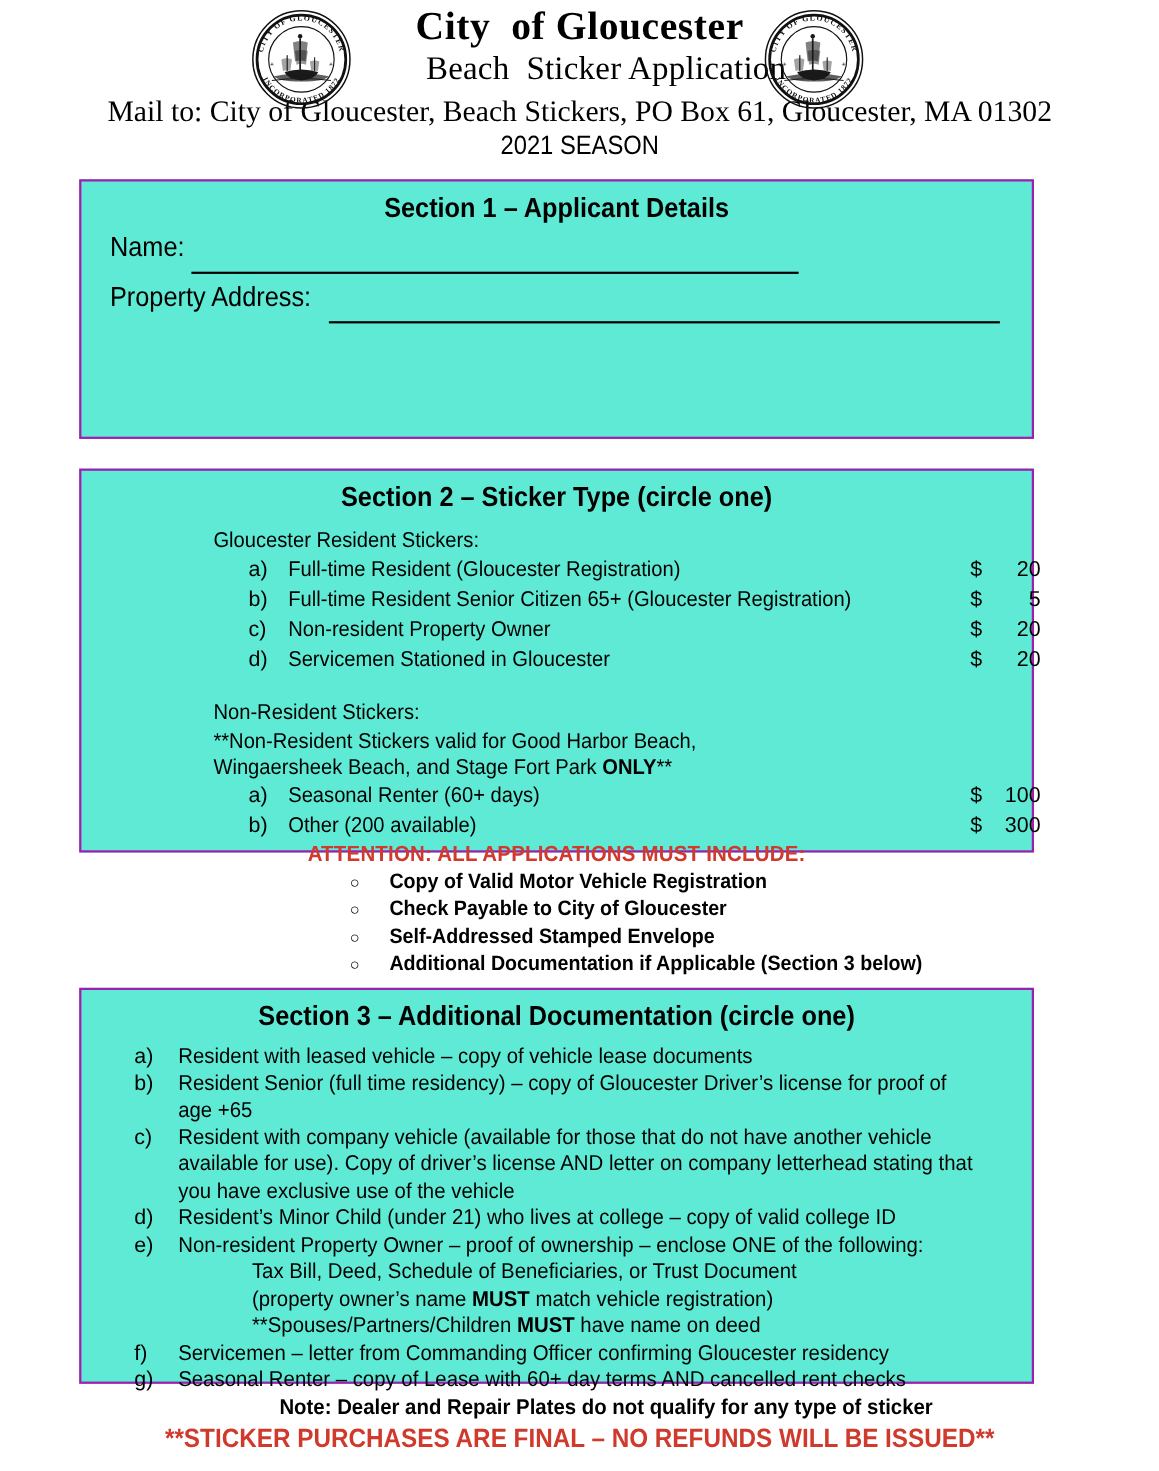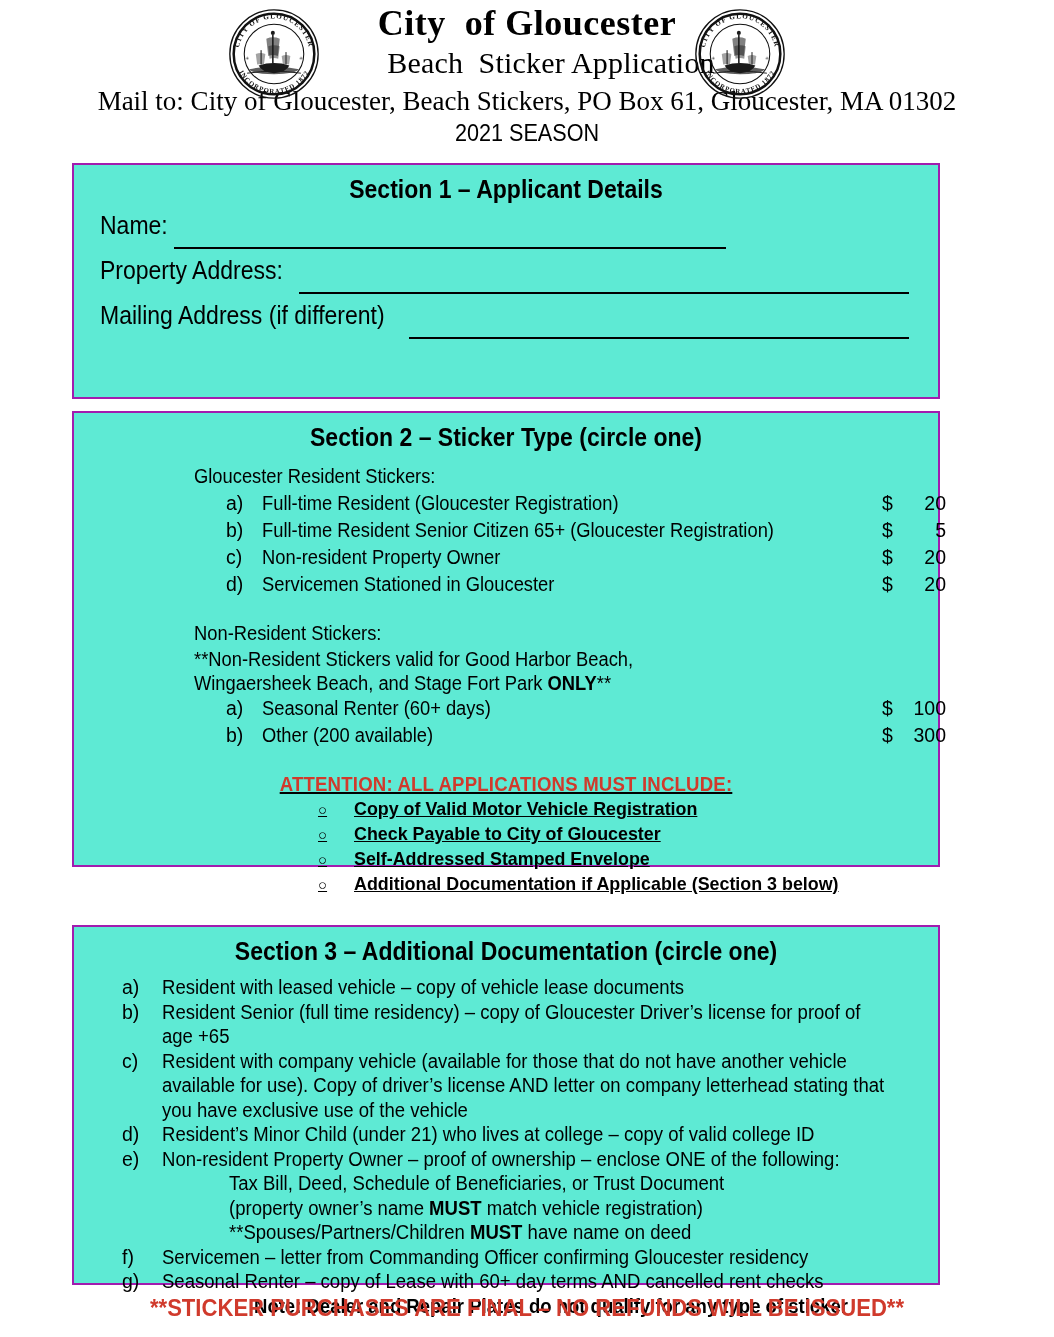--- a/index.html
+++ b/index.html
@@ -71,22 +71,22 @@
   
   .section-box {
     position: absolute;
     left: 72px;
     width: 868px;
     box-sizing: border-box;
     border: 2px solid #a21caf;
     background: #5eead4;
   }
   #section1-box { top: 163px; height: 236px; }
-  #section2-box { top: 411px; height: 456px; }
-  #section3-box { top: 925px; height: 360px; }
+  #section2-box { top: 426px; height: 349px; }
+  #section3-box { top: 898px; height: 360px; }
 
   .section-heading {
     text-align: center;
     font-family: "Liberation Sans", sans-serif;
     font-weight: bold;
     font-size: 25px;
     line-height: 32px;
     transform: scaleX(0.92);
     transform-origin: center;
     margin-top: 8px;
@@ -165,23 +165,21 @@
   .s2-spacer { height: 22px; }
   .s2-note {
     margin-left: 120px;
     line-height: 24px;
     transform: scaleX(0.94);
     transform-origin: left center;
     white-space: nowrap;
   }
 
   .attention-block {
-    margin-top: 22px;
-    font-family: "Liberation Sans", sans-serif;
-    text-decoration: underline;
+    font-family: "Liberation Sans", sans-serif;
   }
   .attention-title {
     color: #D03A2C;
     font-weight: bold;
     font-size: 20px;
     text-align: center;
     transform: scaleX(0.93);
     line-height: 26px;
     letter-spacing: 0.2px;
   }
@@ -339,24 +337,20 @@
     <div class="field-row">
       <span class="field-label">Name:</span>
       <span class="rule rule-name"></span>
     </div>
 
     <div class="field-row">
       <span class="field-label">Property Address:</span>
       <span class="rule rule-prop"></span>
     </div>
 
-    <div class="field-row">
-      <span class="field-label">Mailing Address (if different)</span>
-      <span class="rule rule-mail"></span>
-    </div>
 
 
   </div>
 </div>
 
 <div class="section-box" id="section2-box">
   <div class="section-heading">Section 2 – Sticker Type (circle one)</div>
 
   <div class="s2-body price-wrap">
 

